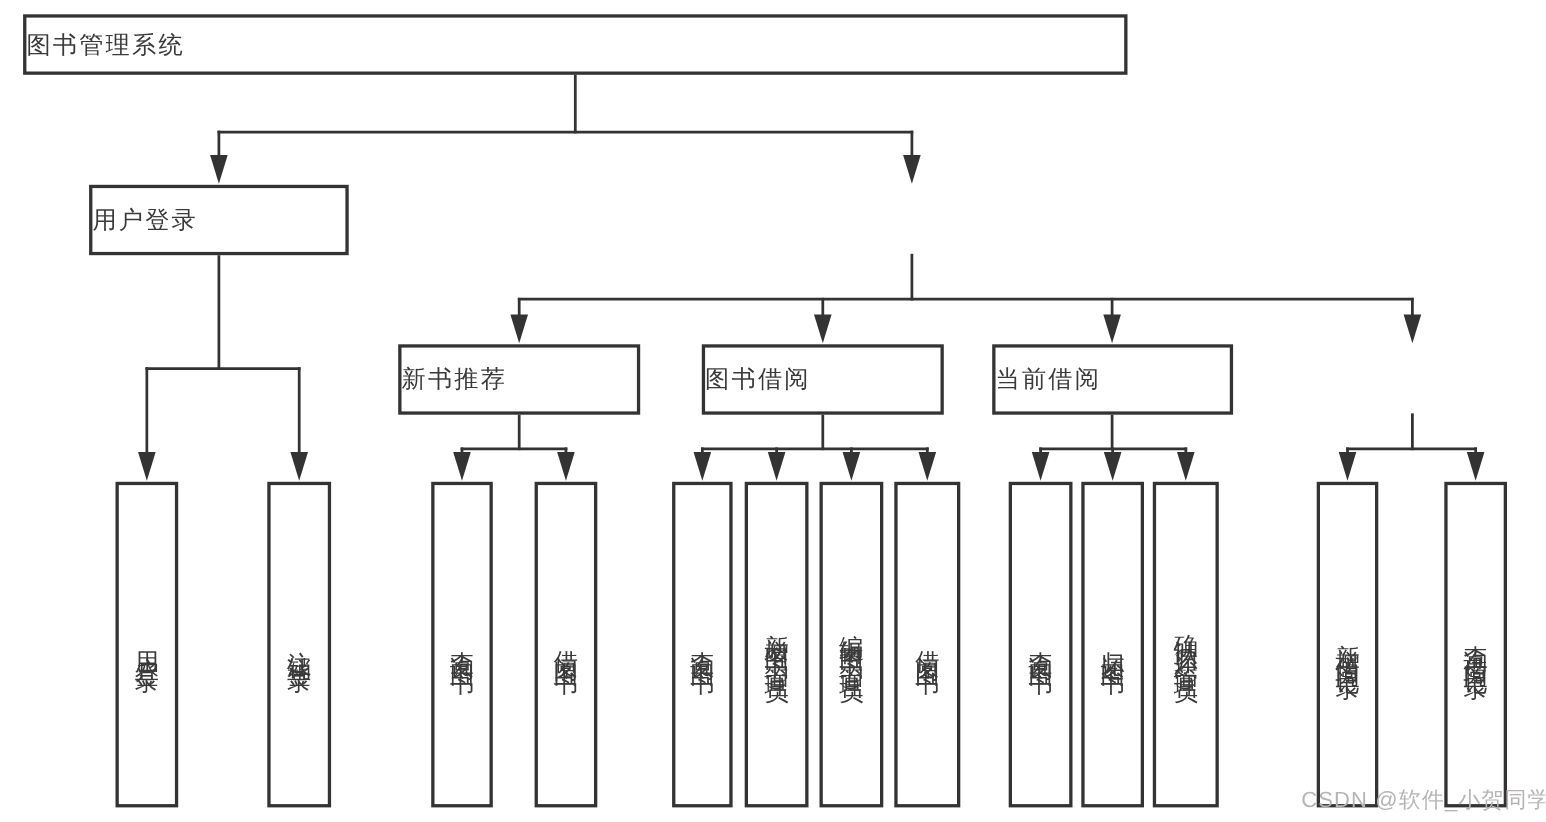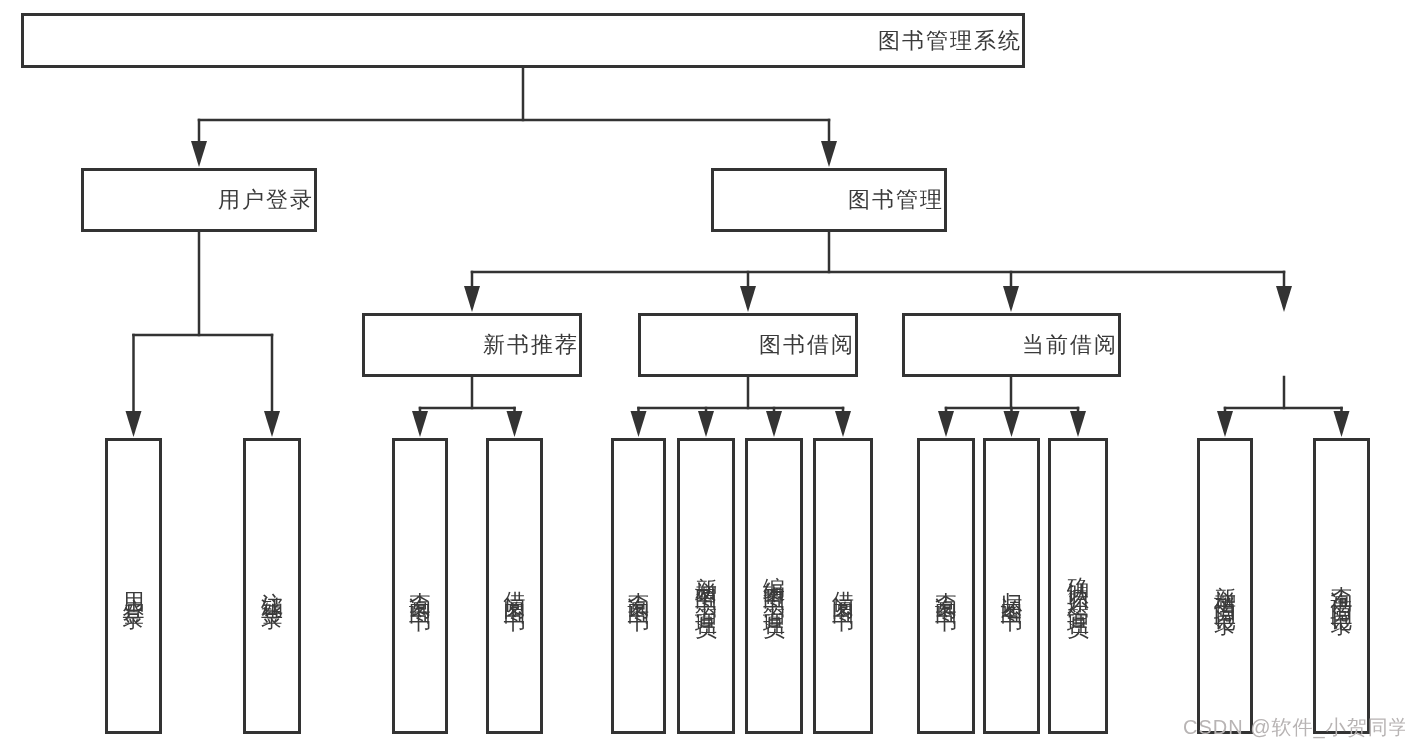--- a/index.html
+++ b/index.html
@@ -21,21 +21,21 @@
     top: 0;
     z-index: 1;
   }
   .hnode {
     position: absolute;
     box-sizing: border-box;
     border: 3px solid #333333;
     background: #ffffff;
     display: flex;
     align-items: center;
-    justify-content: flex-end;
+    justify-content: flex-start;
     font-size: 22px;
     color: #3a3a3a;
     letter-spacing: 2px;
     z-index: 2;
     white-space: nowrap;
   }
   .vnode {
     position: absolute;
     box-sizing: border-box;
     border: 3px solid #333333;
@@ -141,23 +141,20 @@
     </g>
   </svg>
 
   <div class="hnode" style="left:21px; top:13px; width:1004px; height:55px;">
     <span>图书管理系统</span>
   </div>
 
   <div class="hnode" style="left:81px; top:168px; width:236px; height:64px;">
     <span>用户登录</span>
   </div>
-  <div class="hnode" style="left:711px; top:168px; width:236px; height:64px;">
-    <span>图书管理</span>
-  </div>
 
   <div class="hnode" style="left:638px; top:313px; width:220px; height:64px;">
     <span>图书借阅</span>
   </div>
   <div class="hnode" style="left:362px; top:313px; width:220px; height:64px;">
     <span>新书推荐</span>
   </div>
   <div class="hnode" style="left:902px; top:313px; width:219px; height:64px;font-family:Liberation Mono, monospace;">
     <span>当前借阅</span>
   </div>

